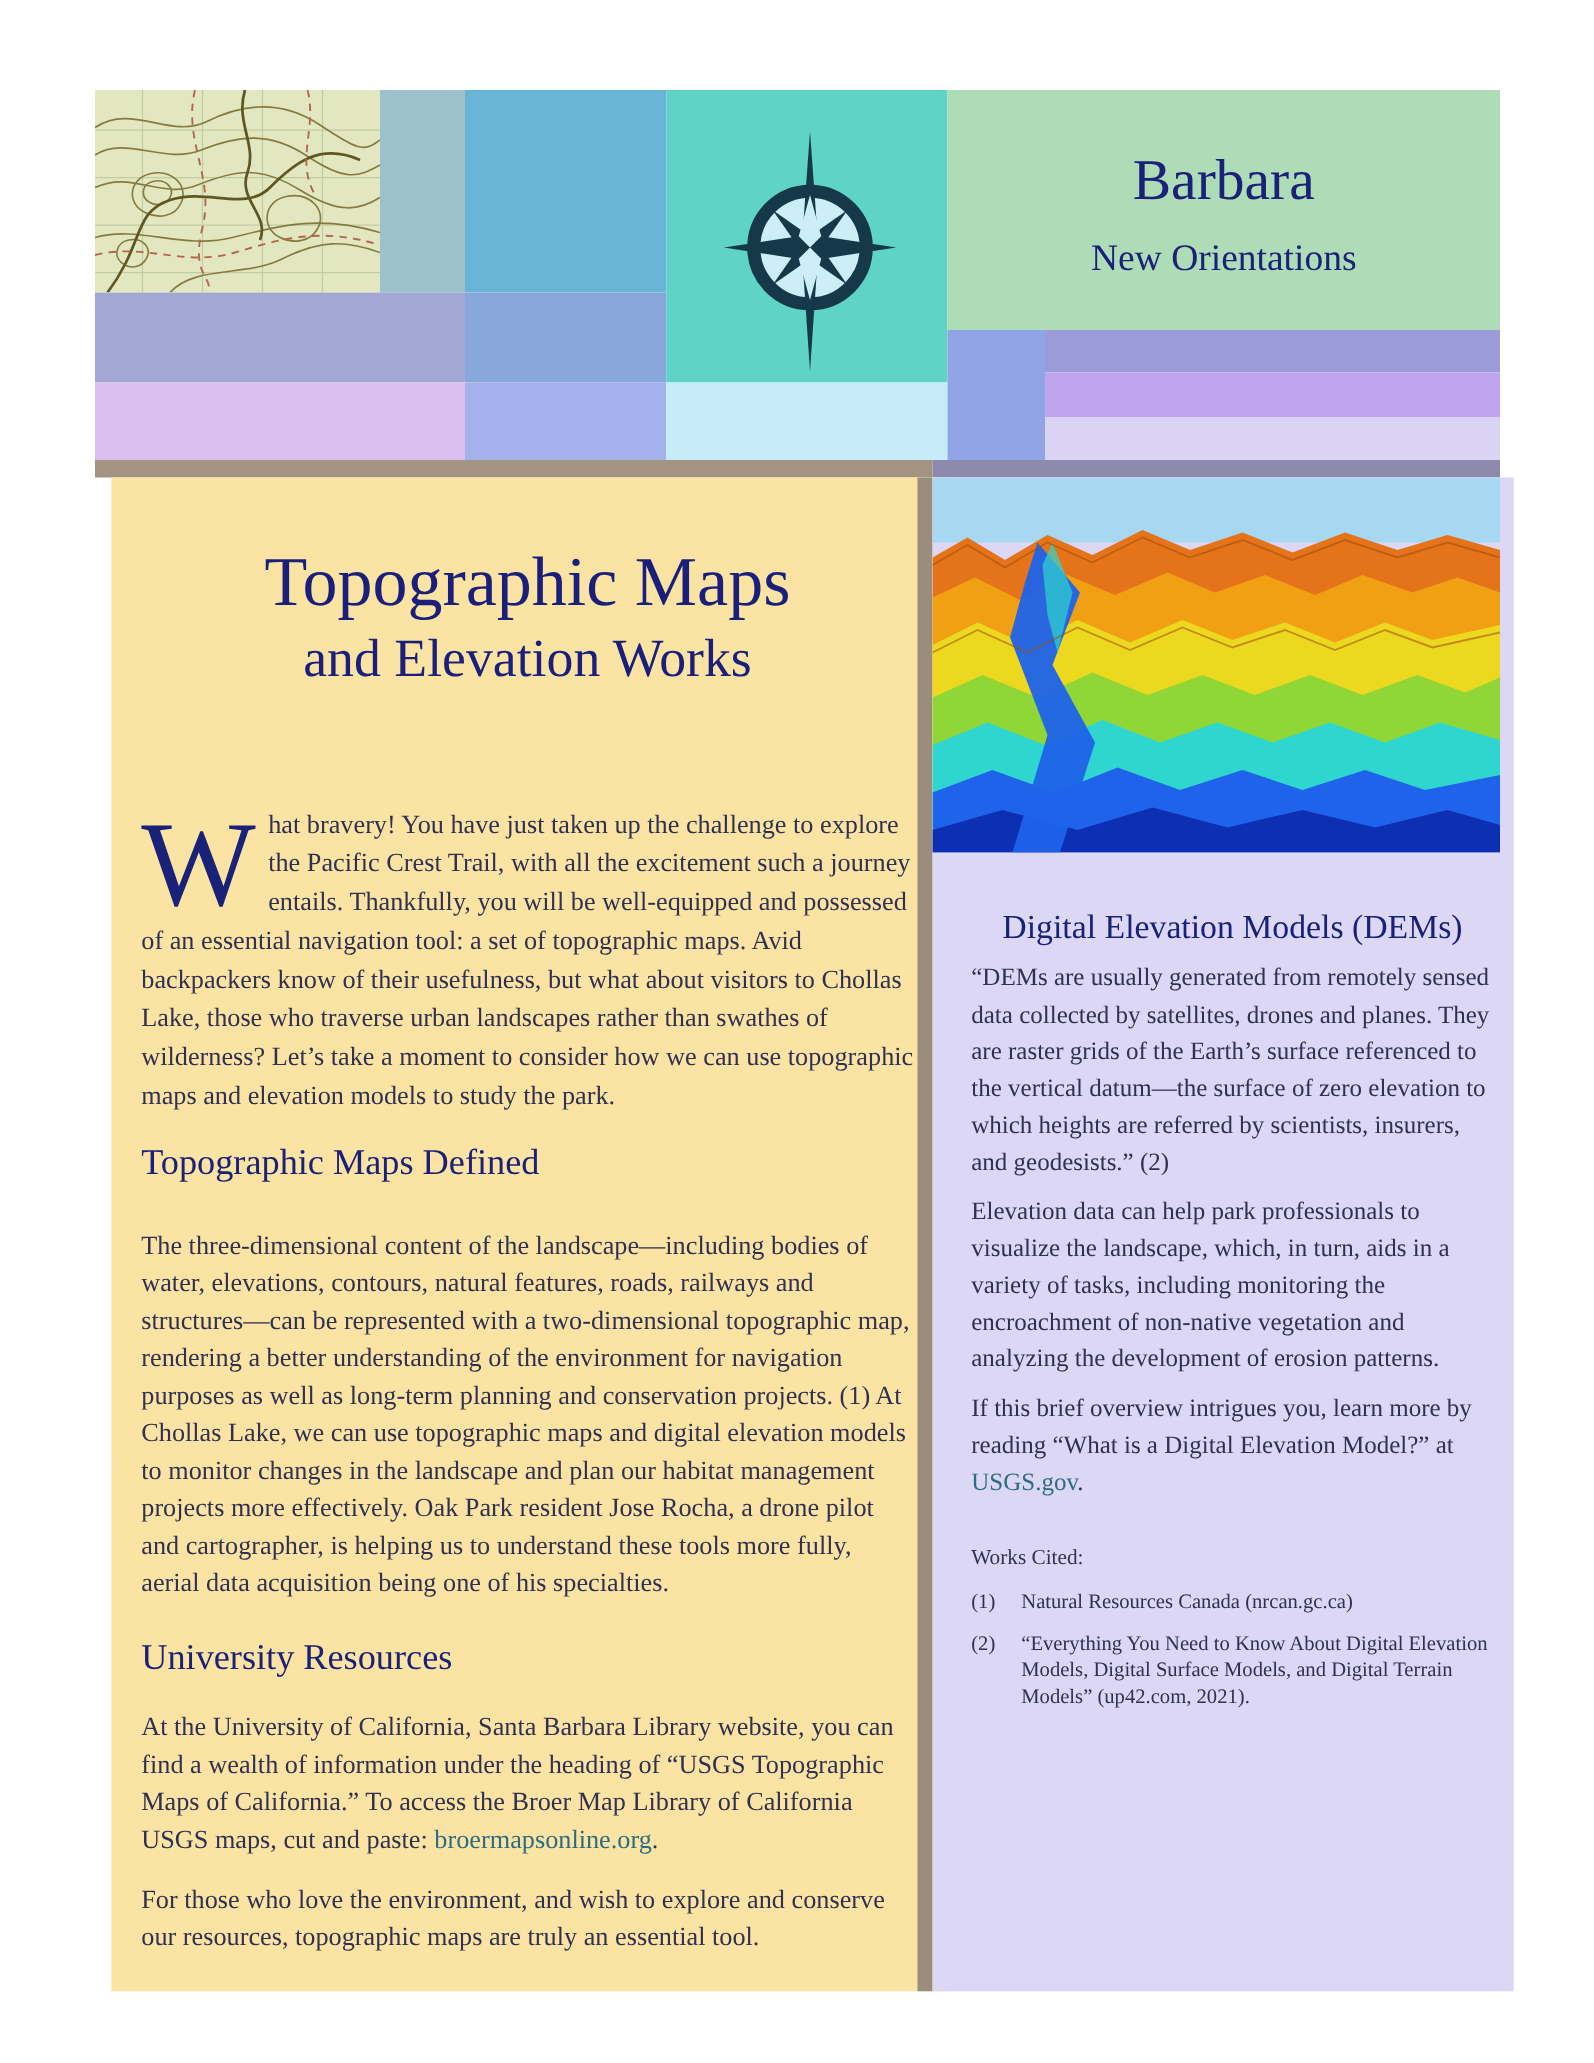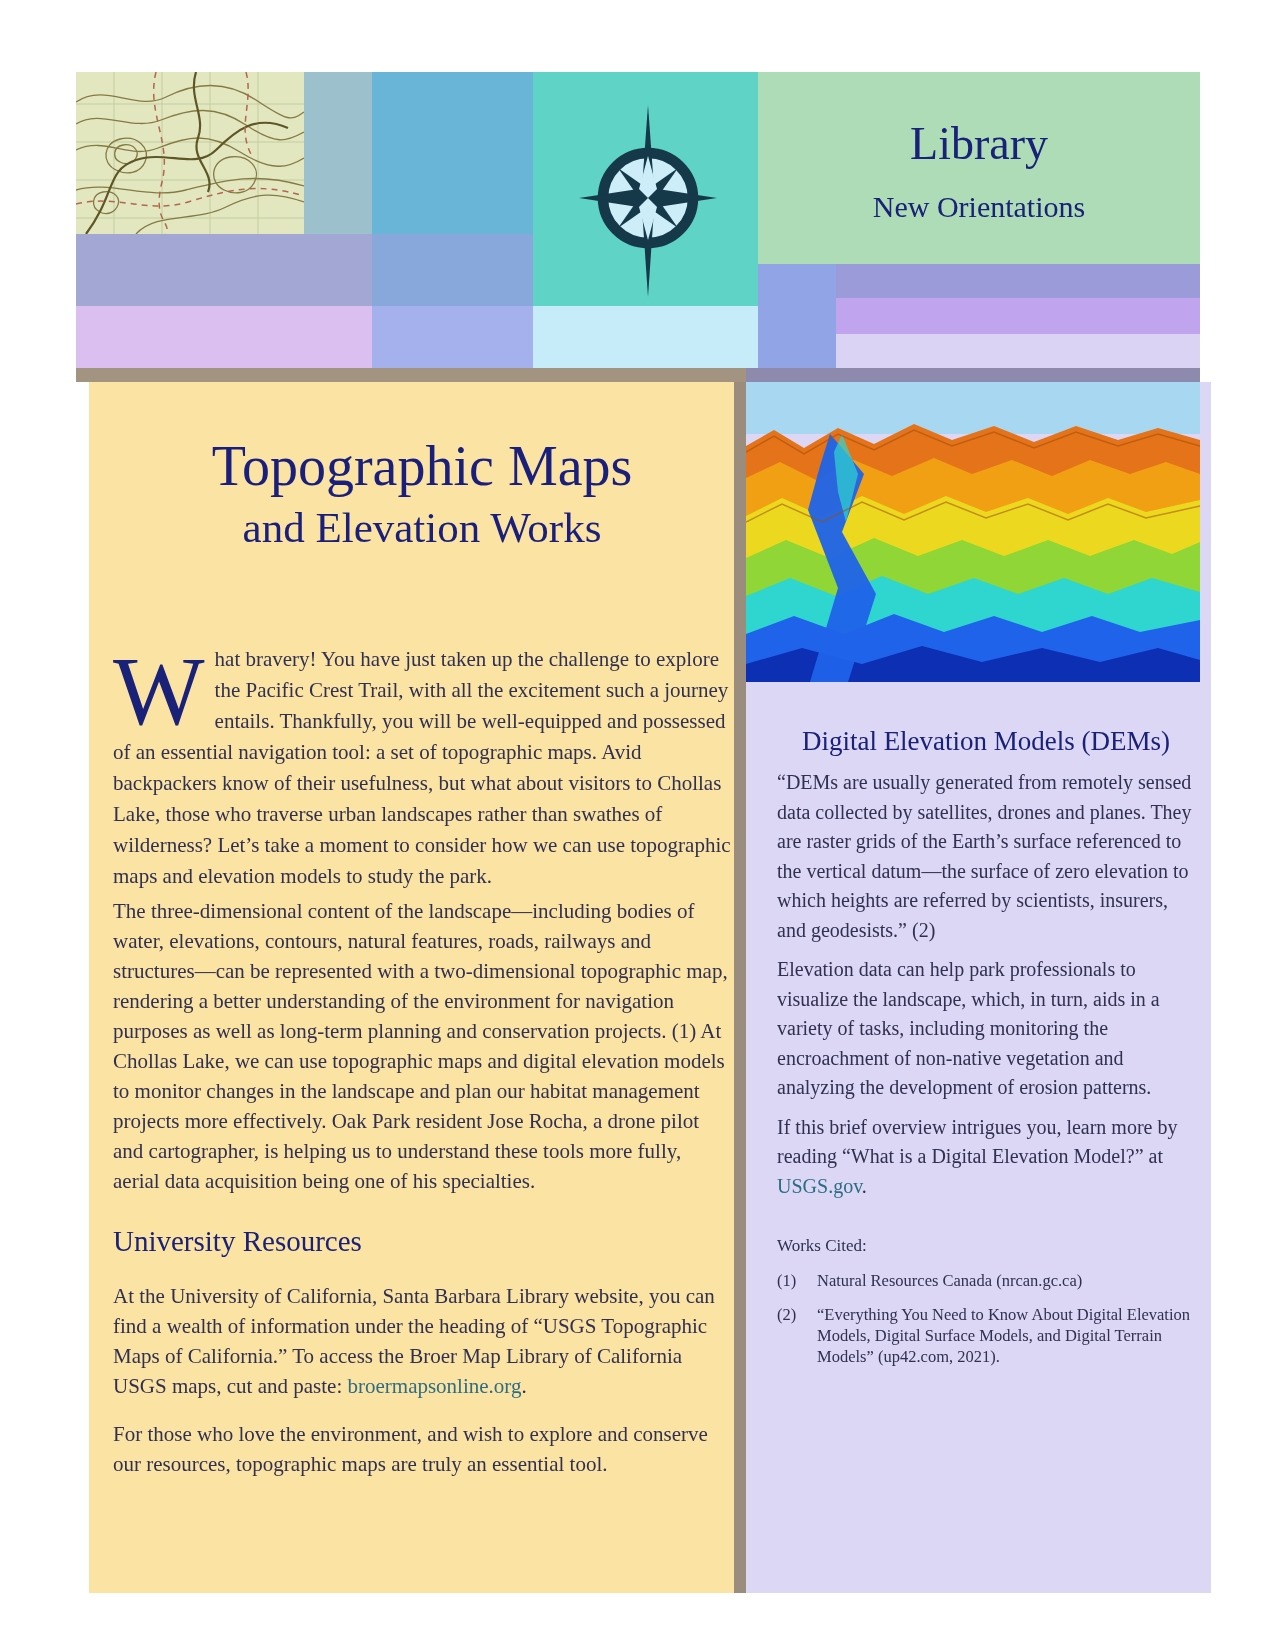--- a/index.html
+++ b/index.html
@@ -36,21 +36,21 @@
   .right-col{left:746px;top:382px;width:454px;height:1211px;background:#dcd7f4;padding-left:11px;}
 
   .left-inner{padding:0 30px 0 24px;color:#303050;}
   .title1{margin:52px 0 0 0;font-size:56px;line-height:64px;color:#191f7a;text-align:center;font-weight:normal;}
   .title2{margin:4px 0 0 0;font-size:43px;line-height:52px;color:#191f7a;text-align:center;font-weight:normal;}
   .body-l{font-size:21px;line-height:31px;margin:0;}
   .intro{margin-top:90px;}
   .dropcap{float:left;font-size:97px;line-height:76px;padding-top:8px;margin:2px 10px 0 0;color:#1a2178;}
   .h2{font-size:29px;line-height:36px;color:#1a2178;font-weight:normal;margin:0;}
   .h2a{margin-top:20px;}
-  .p2{margin-top:4px;line-height:30px;}
+  .p2{margin-top:33px;line-height:30px;}
   .h2b{margin-top:27px;}
   .p3{margin-top:22px;line-height:30px;}
   .p4{margin-top:18px;line-height:30px;}
 
   .right-inner{padding:0 16px 0 20px;color:#303050;}
   .terrain-wrap{position:absolute;left:0;top:0;width:454px;height:300px;}
   .h2r{font-size:27px;line-height:34px;color:#1a2178;font-weight:normal;text-align:center;margin:0;padding-top:342px;}
   .body-r{font-size:20px;line-height:29.5px;margin:0;}
   .pr1{margin-top:52px;}
   .pr2{margin-top:10px;}
@@ -131,39 +131,40 @@
           <g fill="#cdeef8">
             <polygon points="50,34 56,56 50,62 44,56"></polygon>
             <polygon points="50,90 56,68 50,62 44,68"></polygon>
           </g>
         </svg>
       </span>
     </div>
     <div class="blk tealC"></div>
 
     <div class="blk green">
-      <div class="discover">Library</div>
+      <div class="discover">Barbara</div>
       <div class="orientations">New Orientations</div>
     </div>
 
     <div class="blk peri"></div>
     <div class="blk strip1"></div>
     <div class="blk strip2"></div>
     <div class="blk strip3"></div>
     <div class="blk bar-left"></div>
     <div class="blk bar-right"></div>
   </header>
 
   <section class="abs left-col">
     <div class="left-inner">
       <h1 class="title1">Topographic Maps</h1>
       <h1 class="title2">and Elevation Works</h1>
 
       <p class="body-l intro"><span class="dropcap">W</span><span>hat bravery! You have just taken up the challenge to explore the Pacific Crest Trail, with all the excitement such a journey entails. Thankfully, you will be well-equipped and possessed of an essential navigation tool: a set of topographic maps. Avid backpackers know of their usefulness, but what about visitors to Chollas Lake, those who traverse urban landscapes rather than swathes of wilderness? Let’s take a moment to consider how we can use topographic maps and elevation models to study the park.</span></p>
 
+      <h2 class="h2 h2a">Topographic Maps Defined</h2>
 
       <p class="body-l p2">The three-dimensional content of the landscape—including bodies of water, elevations, contours, natural features, roads, railways and structures—can be represented with a two-dimensional topographic map, rendering a better understanding of the environment for navigation purposes as well as long-term planning and conservation projects. (1) At Chollas Lake, we can use topographic maps and digital elevation models to monitor changes in the landscape and plan our habitat management projects more effectively. Oak Park resident Jose Rocha, a drone pilot and cartographer, is helping us to understand these tools more fully, aerial data acquisition being one of his specialties.</p>
 
       <h2 class="h2 h2b">University Resources</h2>
 
       <p class="body-l p3"><span>At the University of California, Santa Barbara Library website, you can find a wealth of information under the heading of “USGS Topographic Maps of California.” To access the Broer Map Library of California USGS maps, cut and paste: </span><a class="link">broermapsonline.org</a><span>.</span></p>
 
       <p class="body-l p4">For those who love the environment, and wish to explore and conserve our resources, topographic maps are truly an essential tool.</p>
     </div>
   </section>

